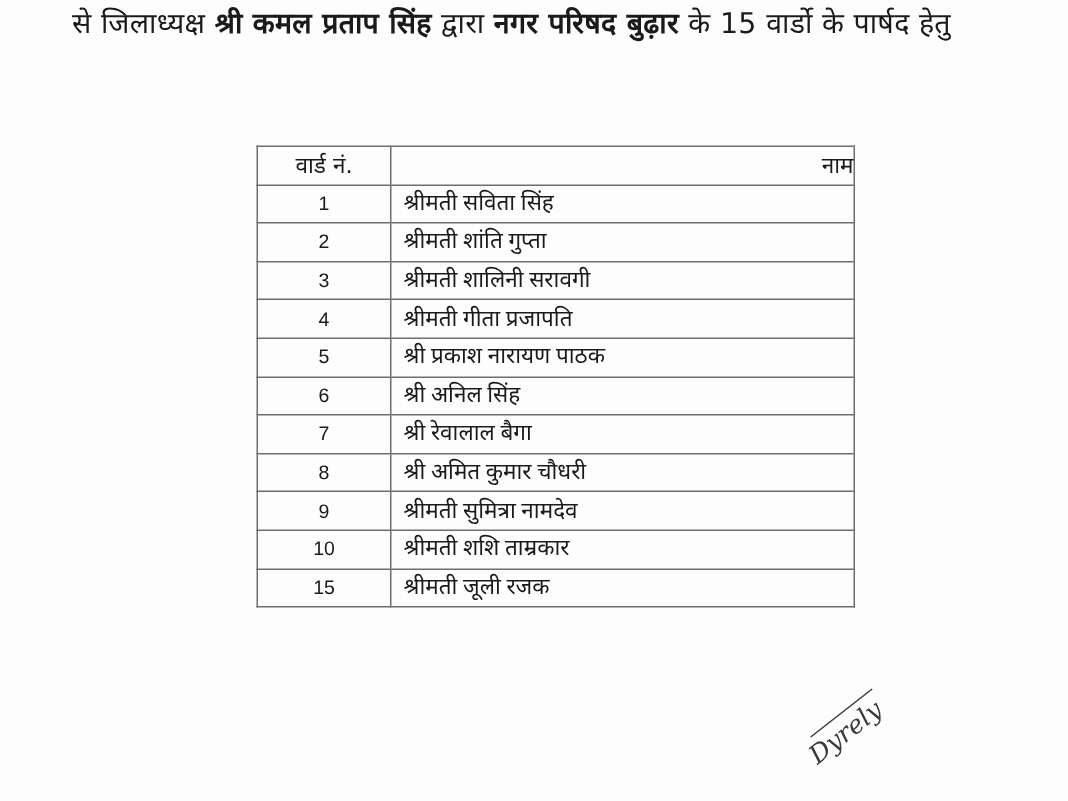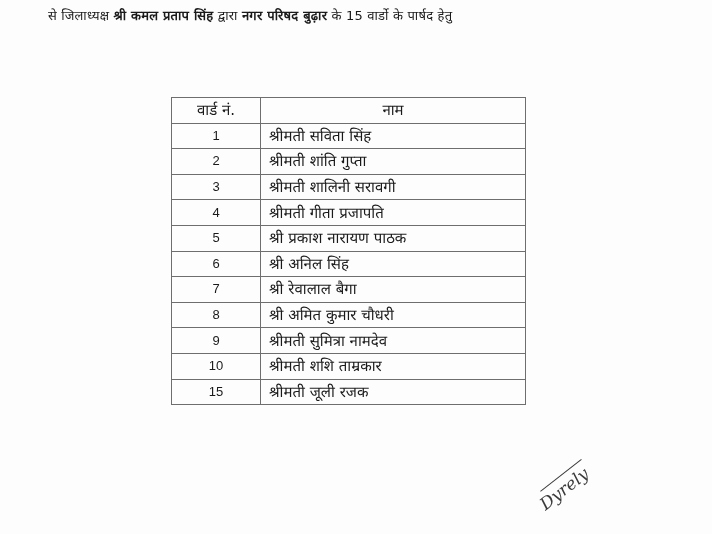--- a/index.html
+++ b/index.html
@@ -4,36 +4,36 @@
 <style>
   html, body { margin:0; padding:0; }
   body {
     width:712px; height:534px; overflow:hidden; position:relative;
     background:#fdfdfd;
     font-family: "DejaVu Sans", "Liberation Sans", sans-serif;
     color:#1a1a1a;
   }
   .intro {
     position:absolute; left:48px; top:4px; width:640px;
-    font-size:13px; line-height:24px; letter-spacing:0.2px;
+    font-size:19px; line-height:24px; letter-spacing:0.2px;
   }
   .intro .line { white-space:nowrap; }
   .b { font-weight:bold; }
   table.wards {
     position:absolute; left:171px; top:97px;
-    width:355px; border-collapse:collapse;
+    width:399px; border-collapse:collapse;
     font-size:14px;
   }
   table.wards th, table.wards td {
     border:1px solid #6e6e6e; height:24.6px; padding:0; line-height:24px;
   }
   table.wards th { font-weight:normal; font-size:15px; }
   table.wards th.c1, table.wards td.c1 { width:88px; text-align:center; }
-  table.wards th.c2 { text-align:center; }
-  table.wards td.c2 { text-align:left; padding-left:8px; font-size:15px; }
+  table.wards th.c2 { text-align:right; }
+  table.wards td.c2 { text-align:left; padding-left:8px; font-size:15px;font-family:Liberation Serif, serif; }
   table.wards td.c1 { font-family:"Liberation Sans", sans-serif; font-size:13px; }
   .signature {
     position:absolute; left:548px; top:494px;
     font-size:17px; color:#3a3a3a;
     transform:rotate(-38deg); transform-origin:left bottom;
     font-family:"DejaVu Serif", serif; font-style:italic;
   }
   .signature::after {
     content:""; position:absolute; left:8px; top:-3px; width:52px; height:1px;
     background:#3a3a3a;

